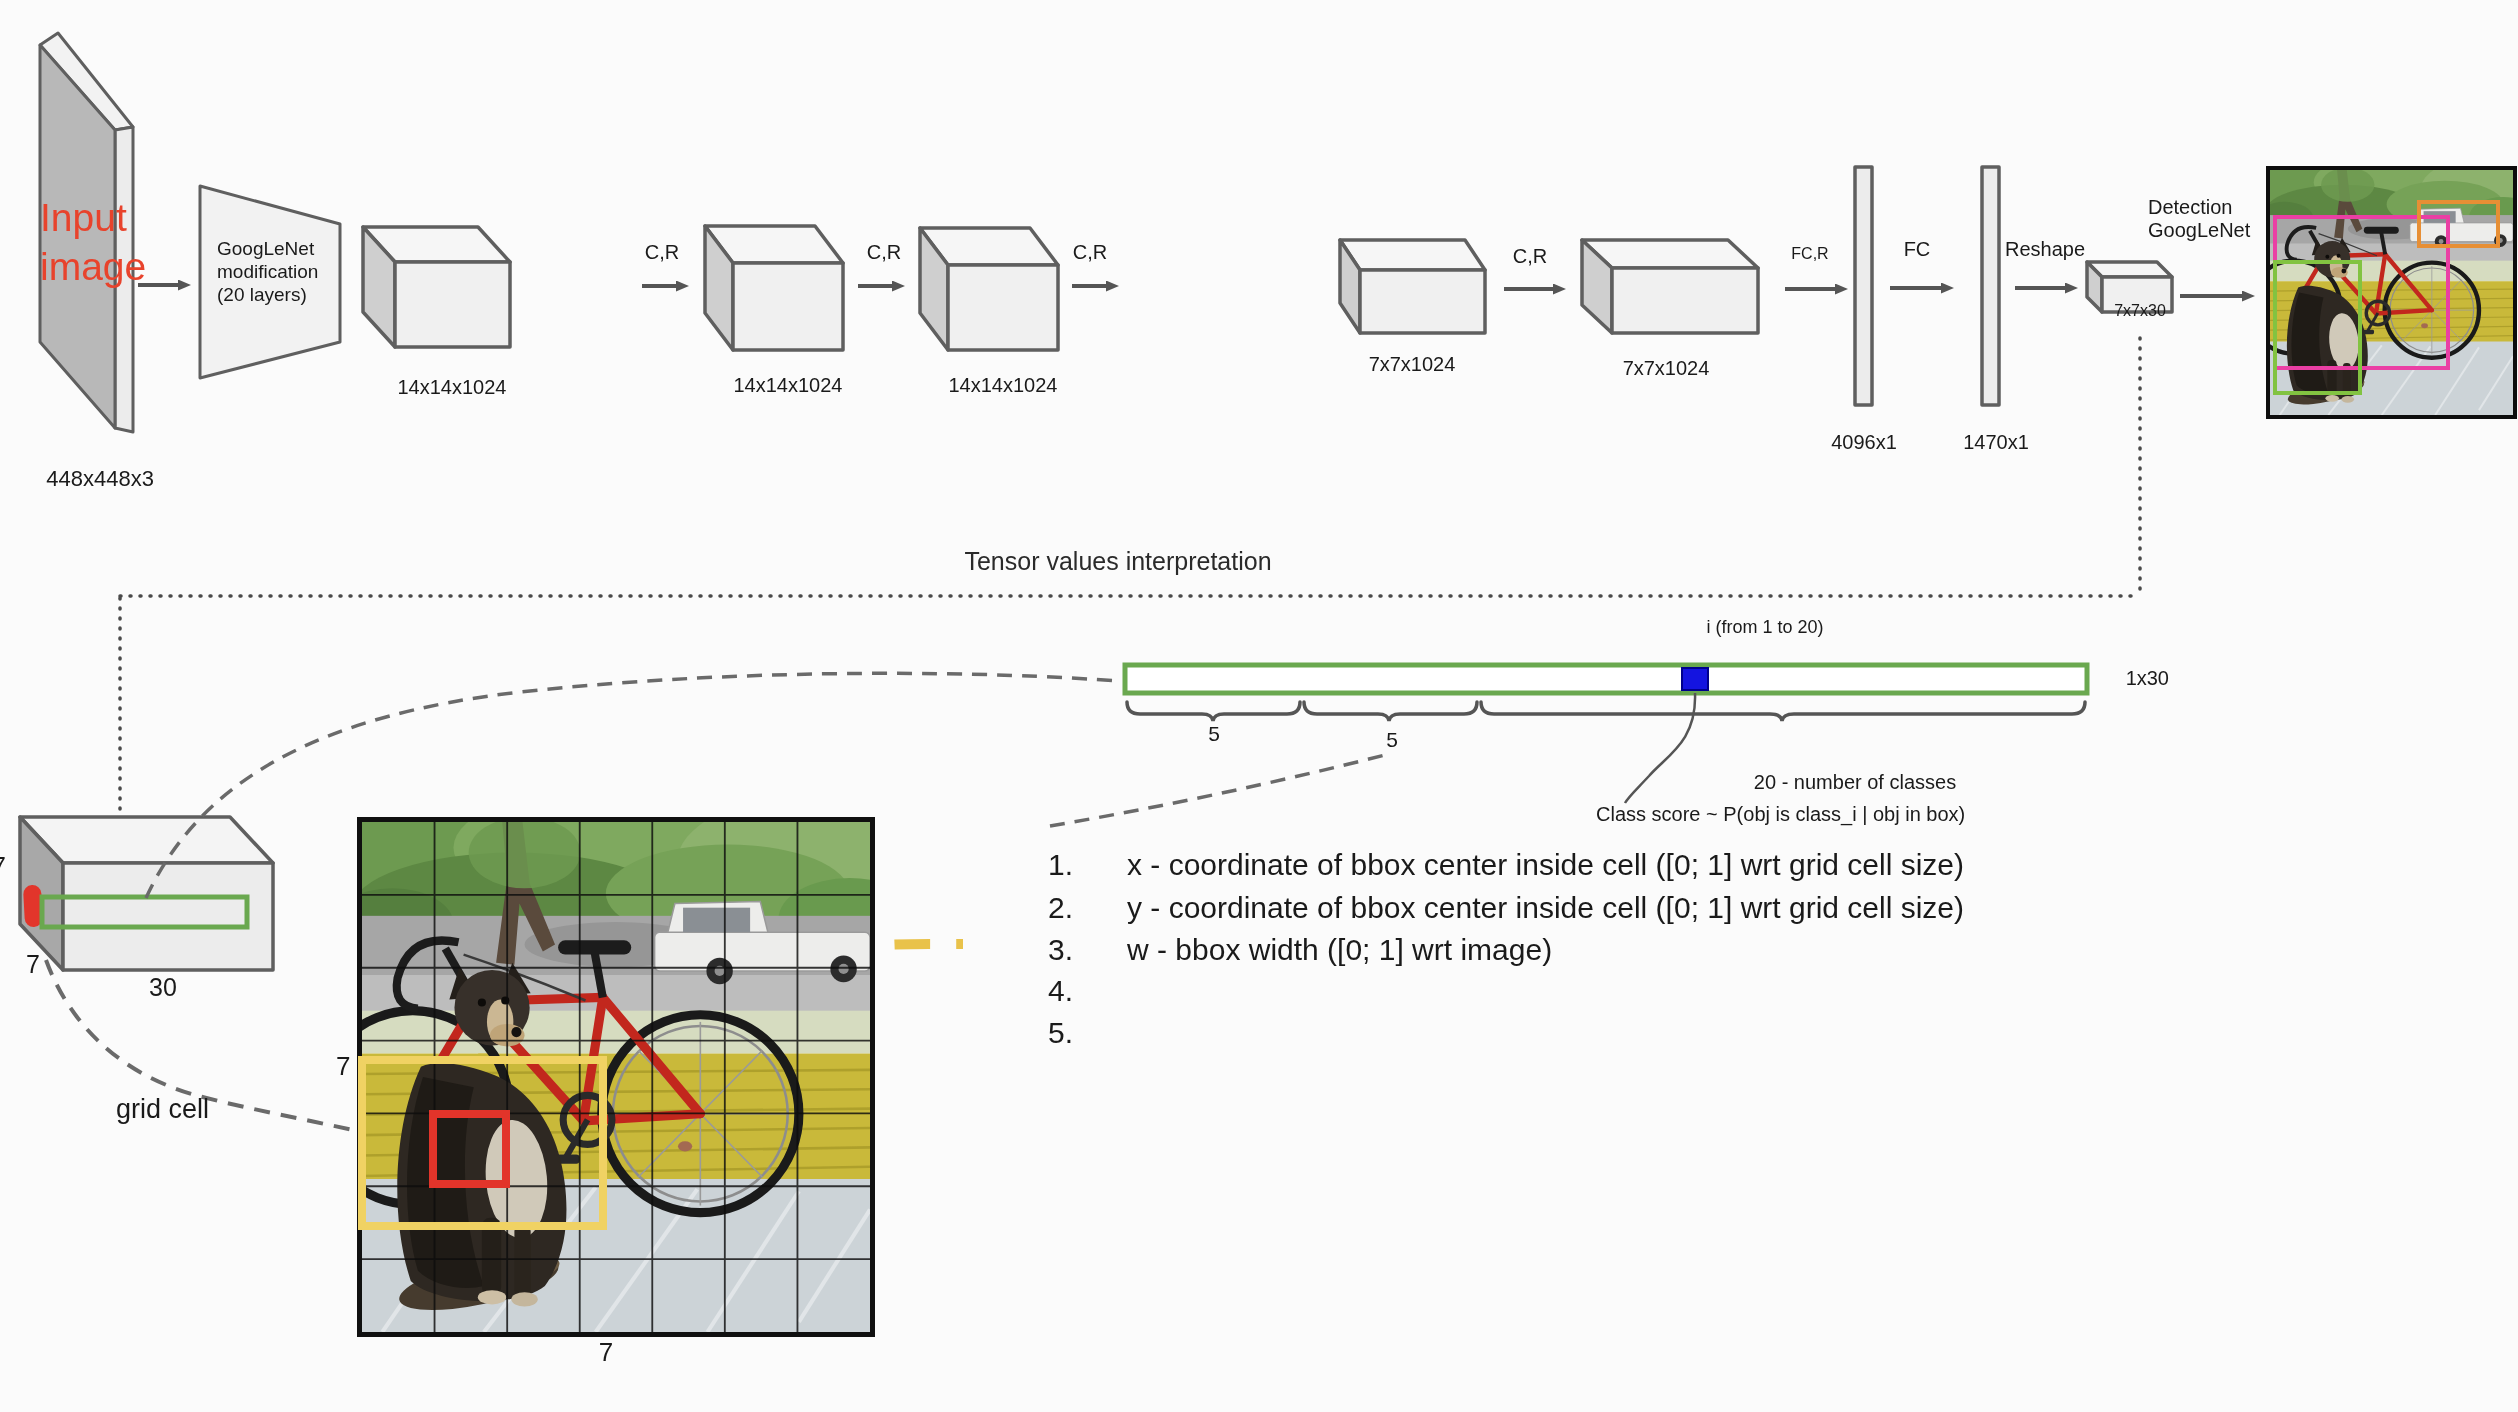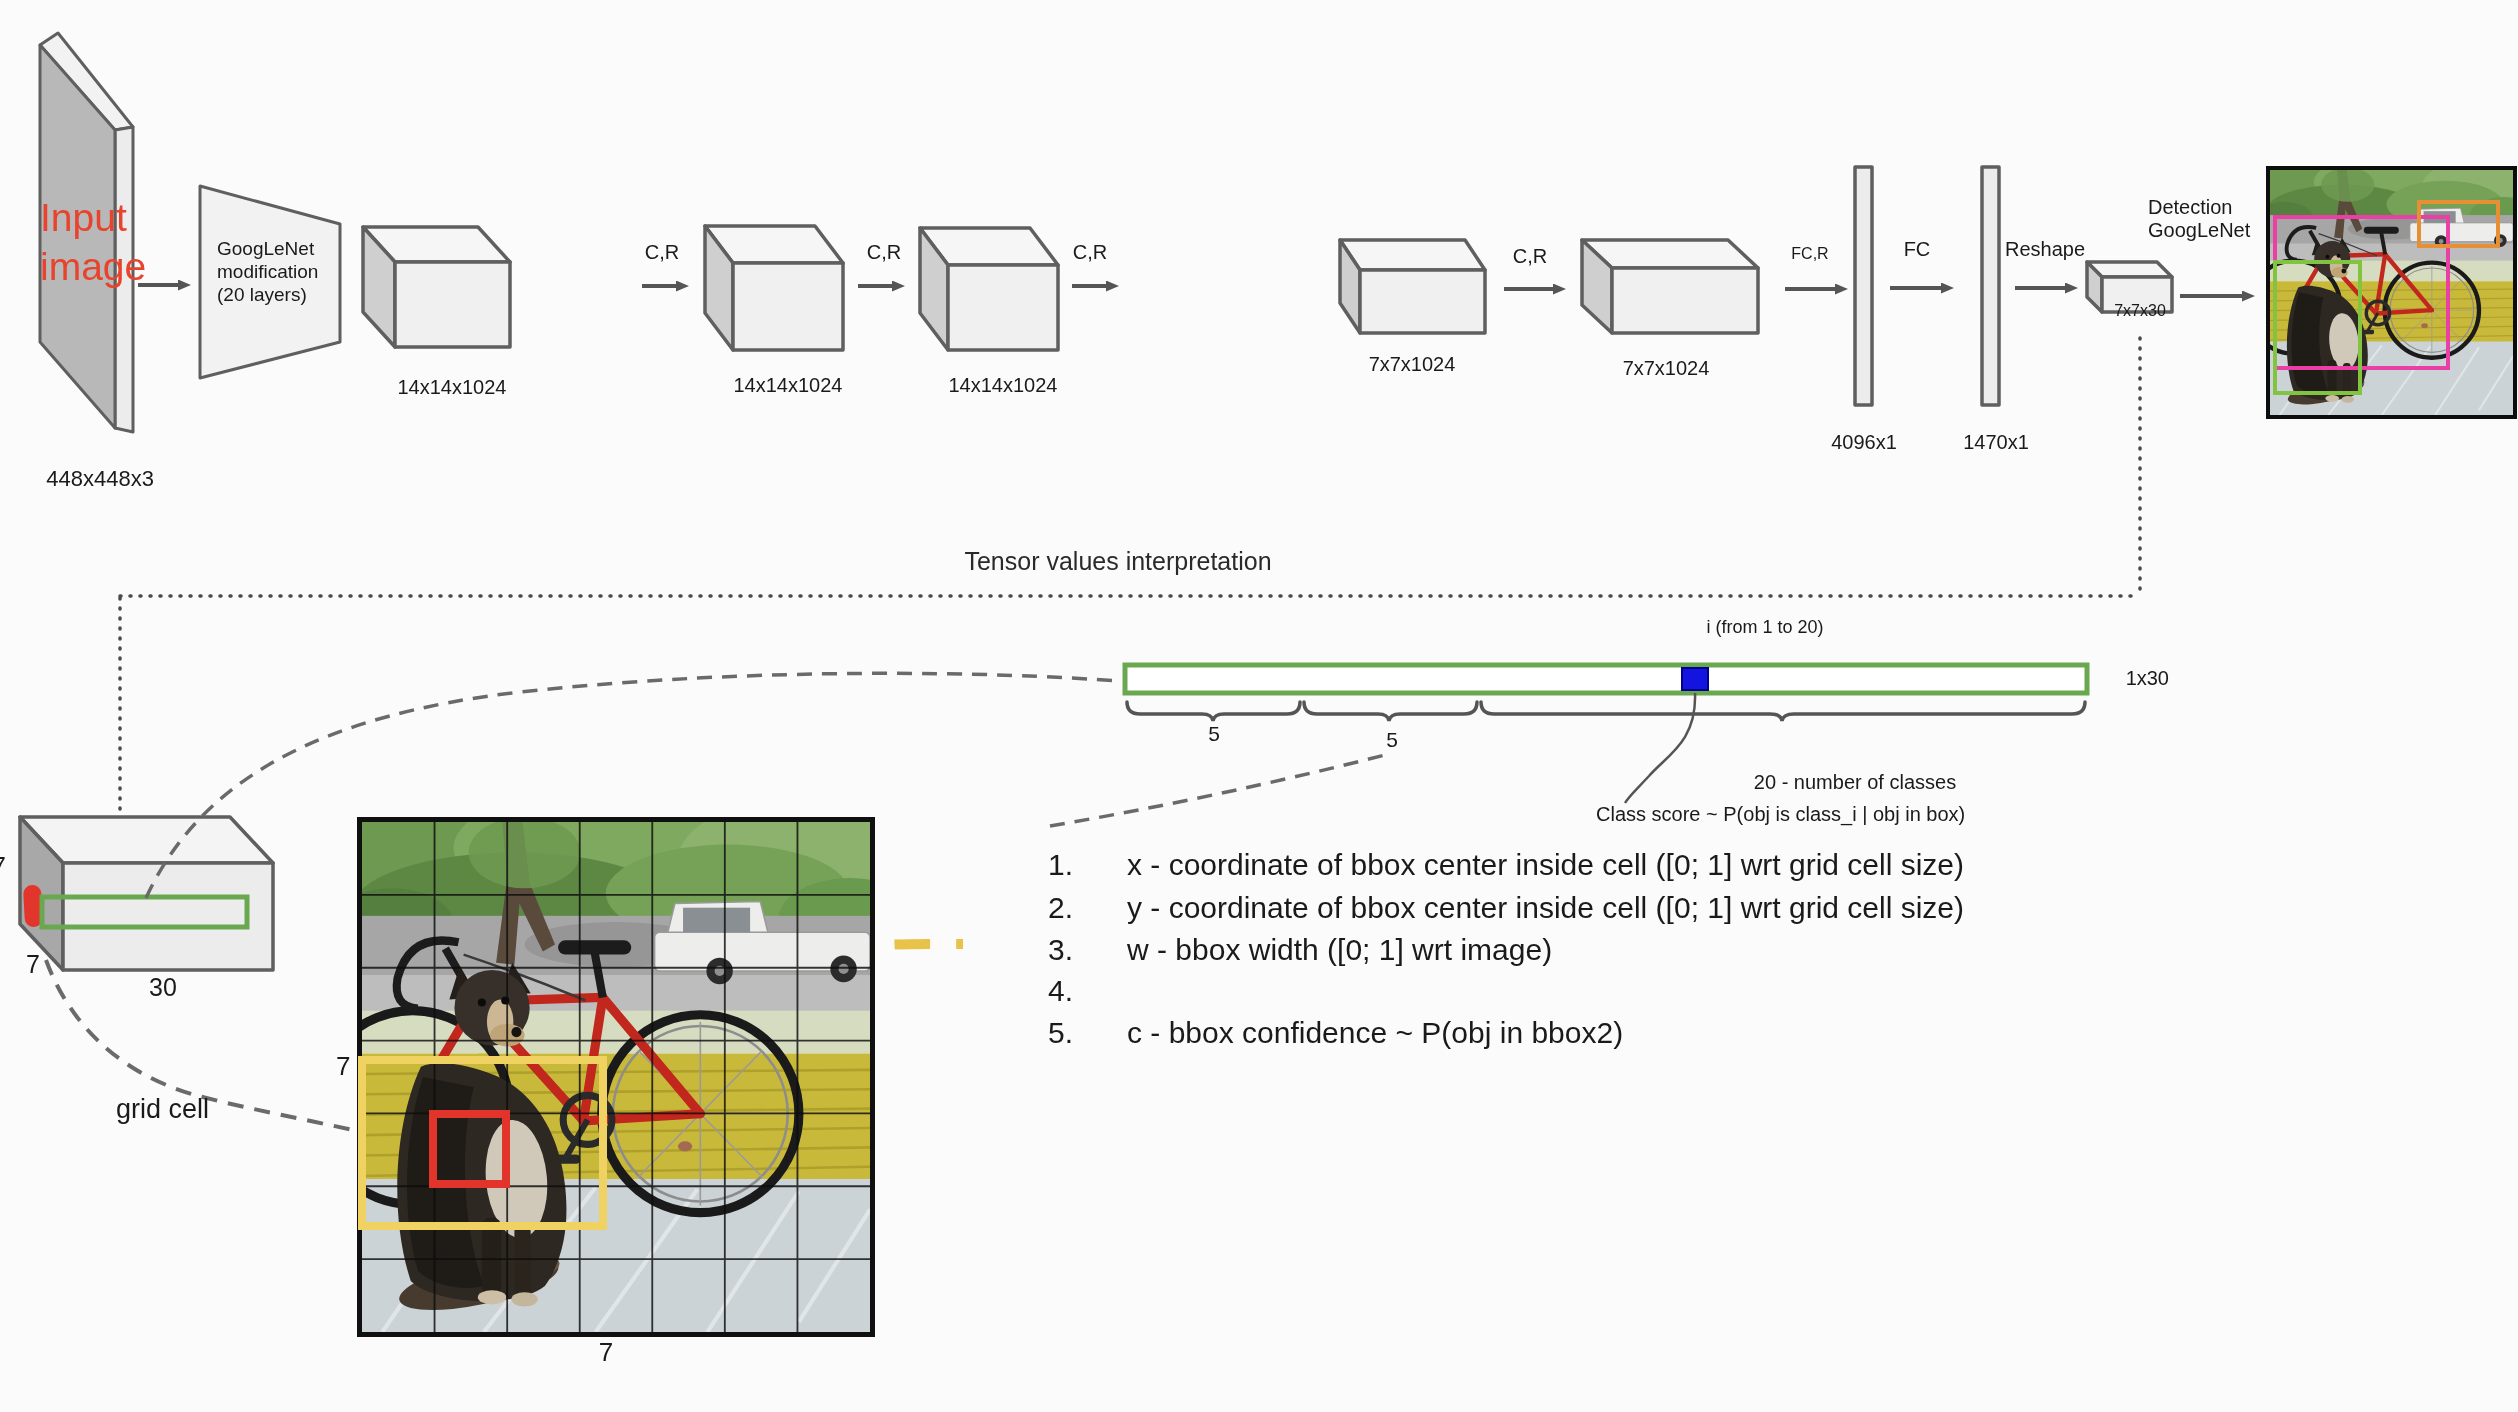--- a/index.html
+++ b/index.html
@@ -300,15 +300,14 @@
   </div>
   <div class="lbl" style="left:1048px;top:933px;width:1200px;font-size:30px;display:flex;">
     <span style="width:79px;">3.</span>
     <span>w - bbox width ([0; 1] wrt image)</span>
   </div>
   <div class="lbl" style="left:1048px;top:974px;width:1200px;font-size:30px;display:flex;">
     <span style="width:79px;">4.</span>
   </div>
   <div class="lbl" style="left:1048px;top:1016px;width:1200px;font-size:30px;display:flex;">
     <span style="width:79px;">5.</span>
-    <span>c - bbox confidence ~ P(obj in bbox2)</span>
   </div>
 </div>
 
 </body></html>

